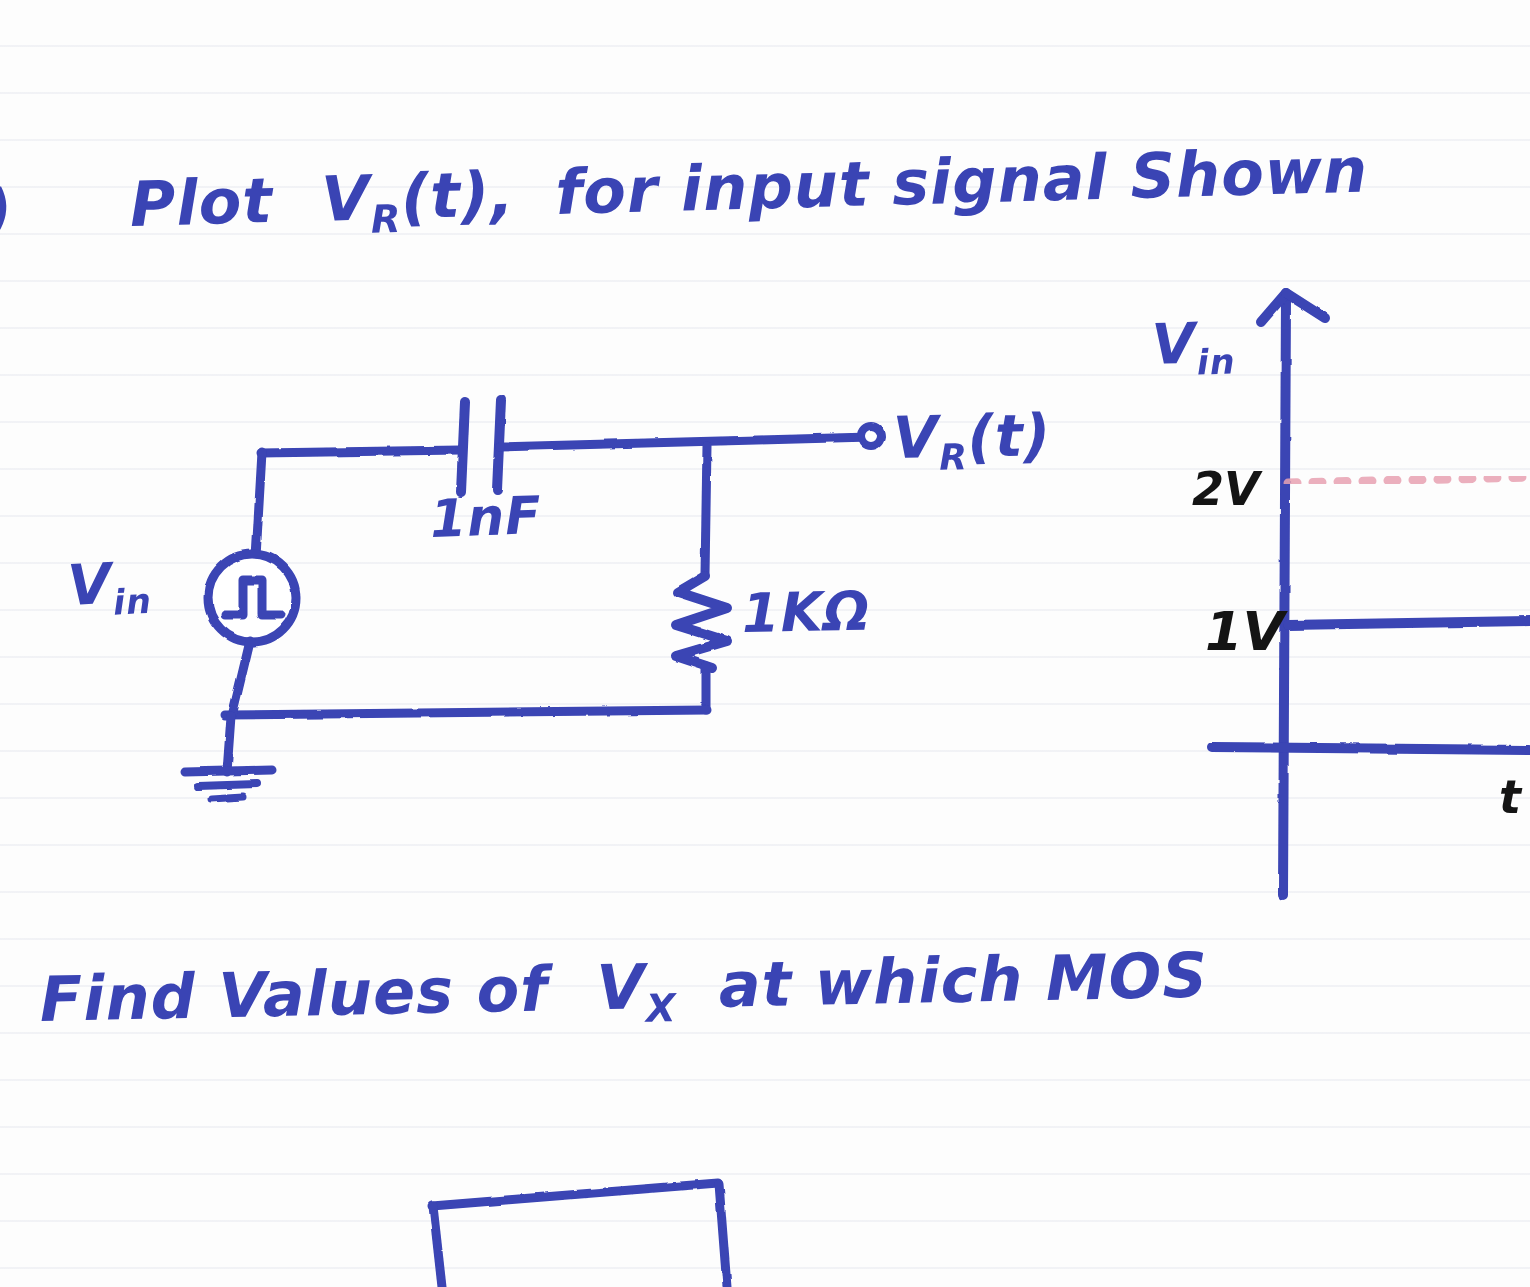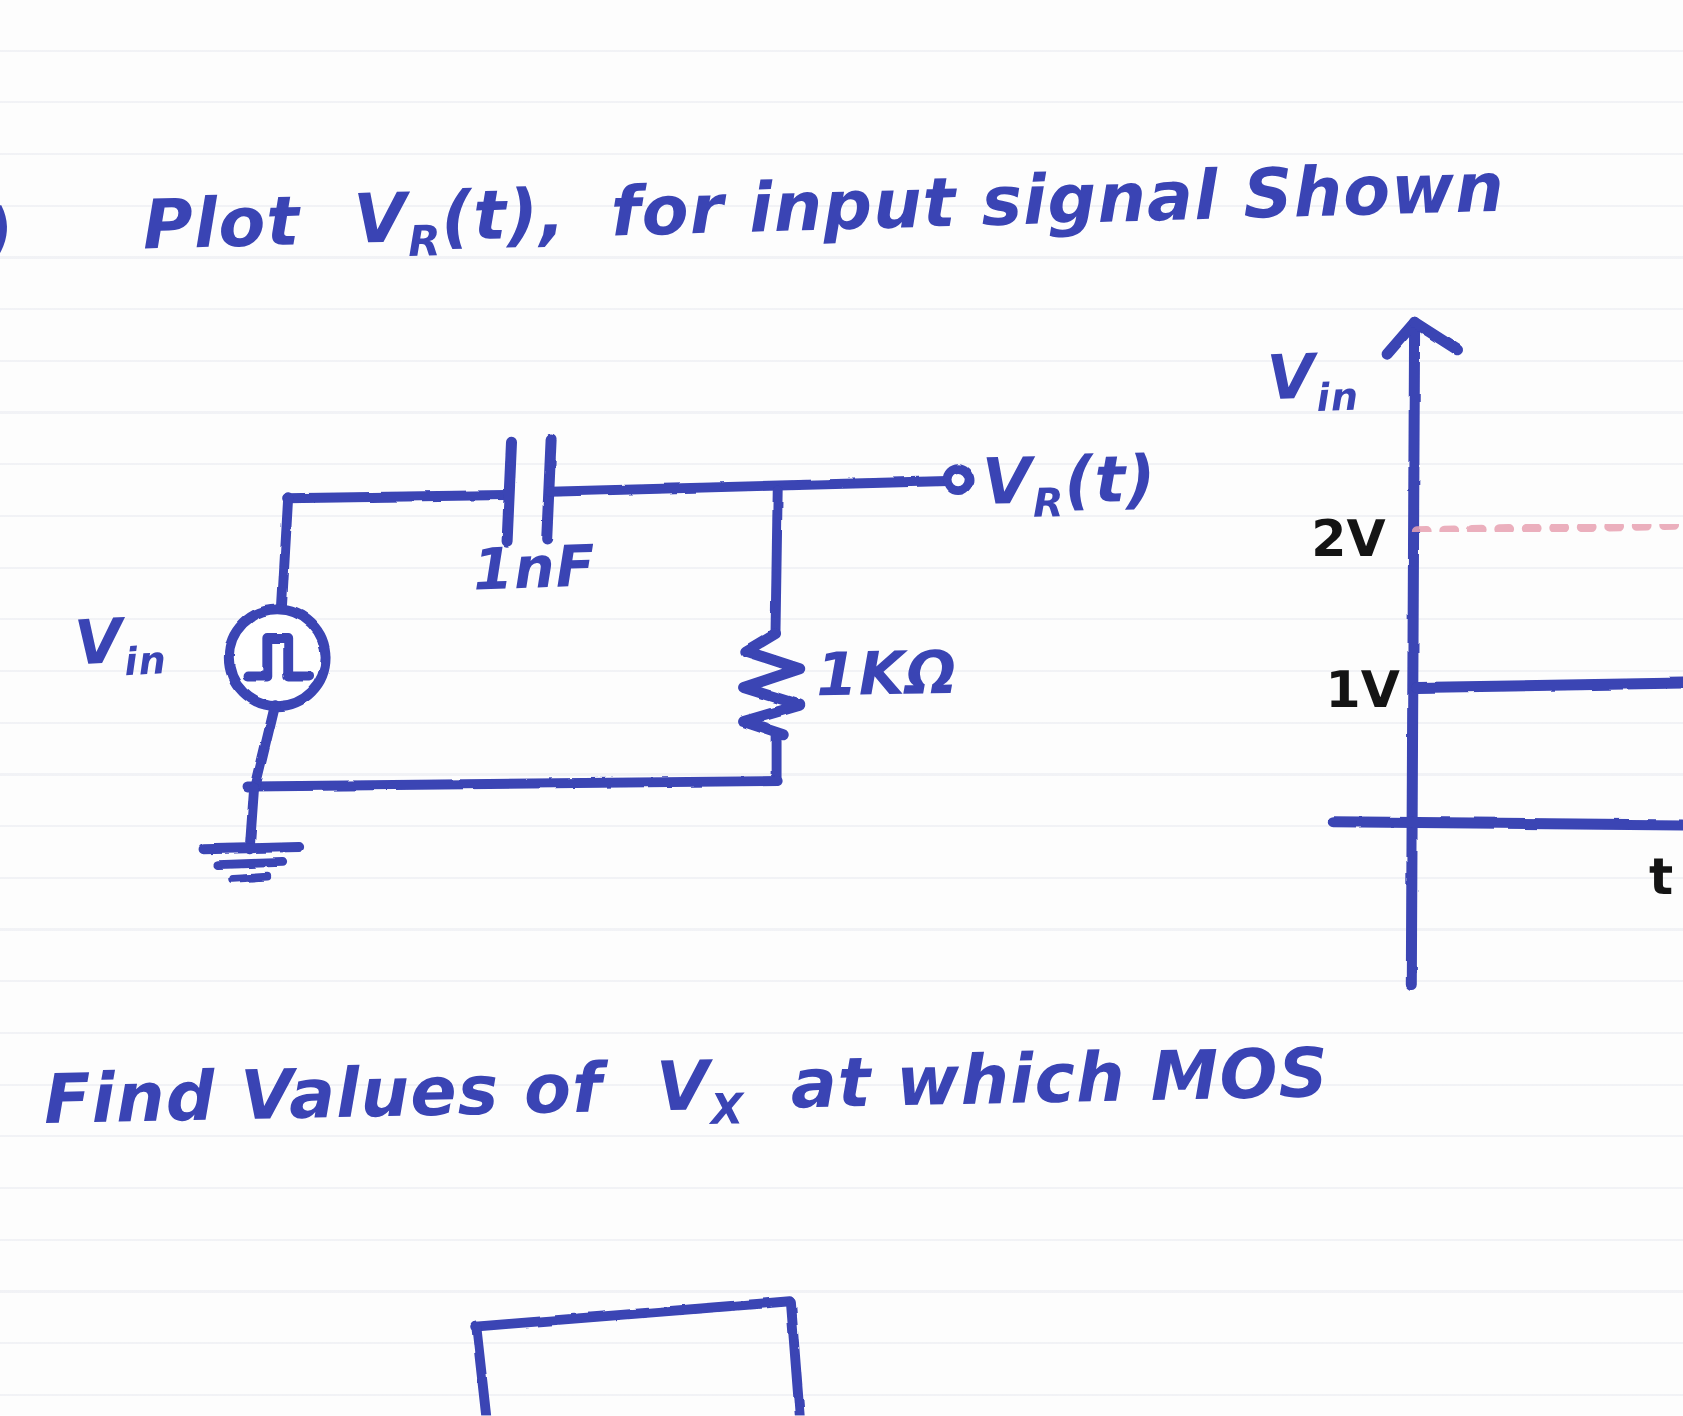--- a/index.html
+++ b/index.html
@@ -44,20 +44,21 @@
   .htext .sub {
     font-size: 0.62em;
     vertical-align: -0.35em;
     font-style: italic;
     font-weight: 700;
   }
   .blk {
     position: absolute;
     font-family: "DejaVu Sans", sans-serif;
     font-weight: 700;
+    font-style: italic;
     color: #141414;
     white-space: nowrap;
   }
   
   #line1 {
     left: 130px;
     top: 168px;
     font-size: 62px;
     transform: rotate(-1.6deg);
   }
@@ -100,21 +101,21 @@
   }
   #lbl-2v {
     left: 1192px;
     top: 462px;
     font-size: 46px;
     letter-spacing: 0px;
   }
   #lbl-1v {
     left: 1205px;
     top: 600px;
-    font-size: 46px;
+    font-size: 54px;
     letter-spacing: 0px;
     text-align: center;
   }
   #lbl-t {
     left: 1499px;
     top: 770px;
     font-size: 46px;
   }
   
   #line2 {

